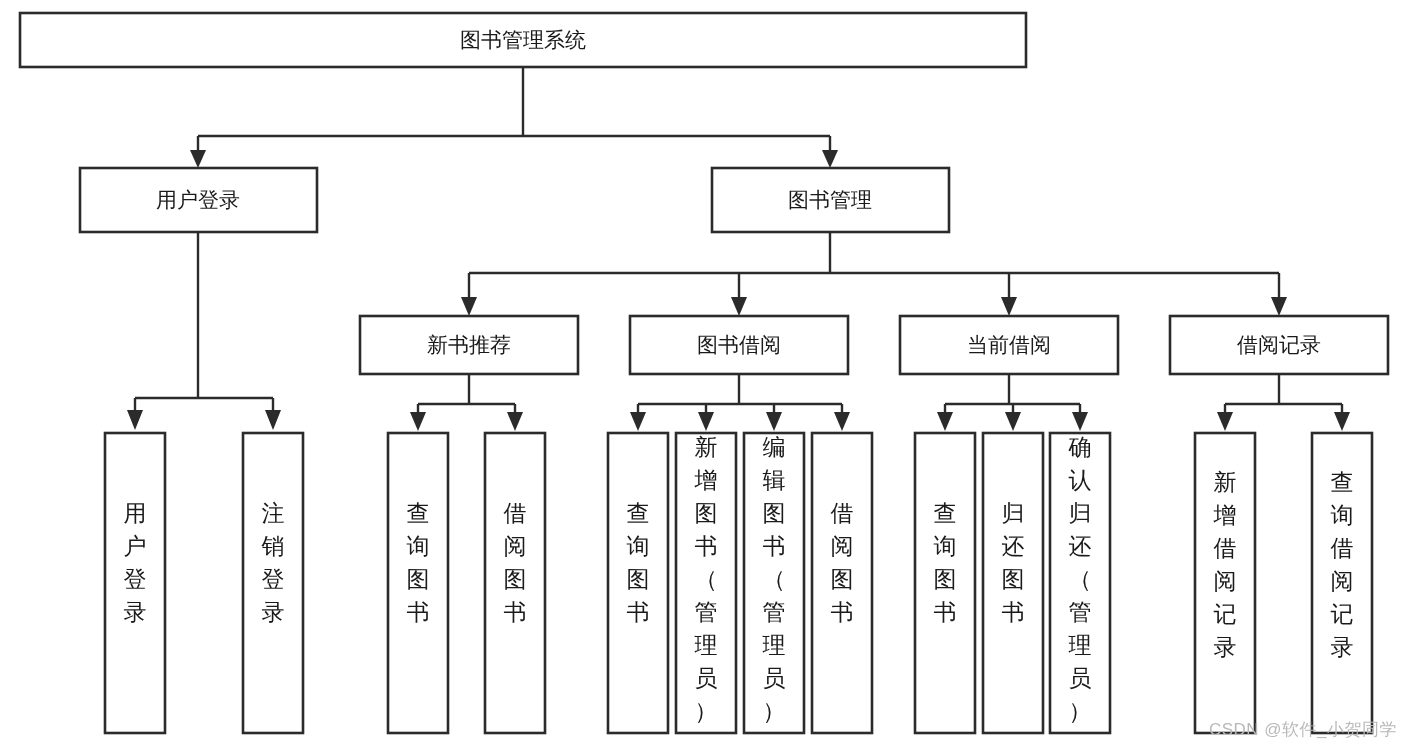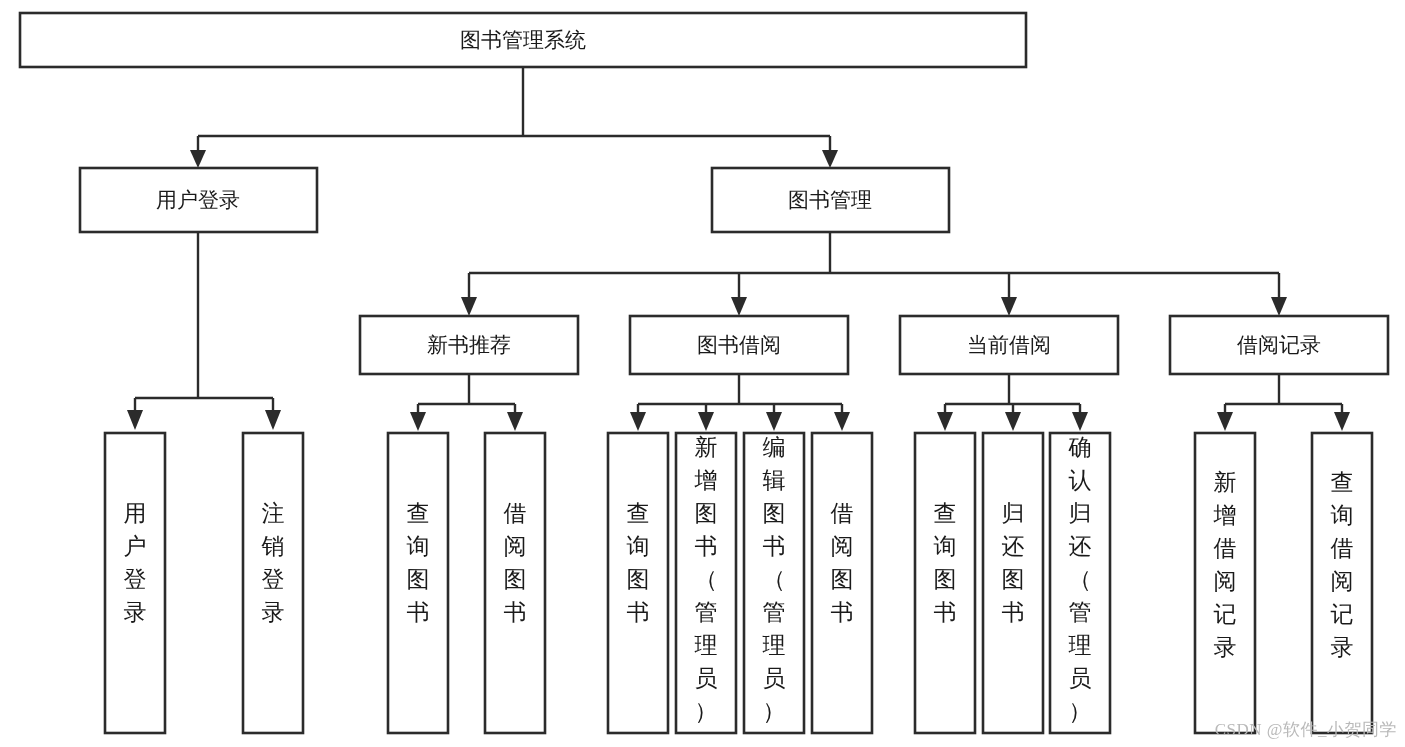--- a/index.html
+++ b/index.html
@@ -47,21 +47,21 @@
   .node-label-vertical {
     fill: #1a1a1a;
     font-family: "Liberation Sans", "DejaVu Sans", sans-serif;
     font-size: 23px;
     text-anchor: middle;
   }
   .watermark {
     position: absolute;
     right: 8px;
     bottom: 6px;
-    font-family: Liberation Serif, serif;
+    font-family: Liberation Sans, sans-serif;
     font-size: 17px;
     color: #b9b9b9;
     letter-spacing: 0.5px;
     white-space: nowrap;
     pointer-events: none;
   }
 </style>
 </head>
 <body>
 

